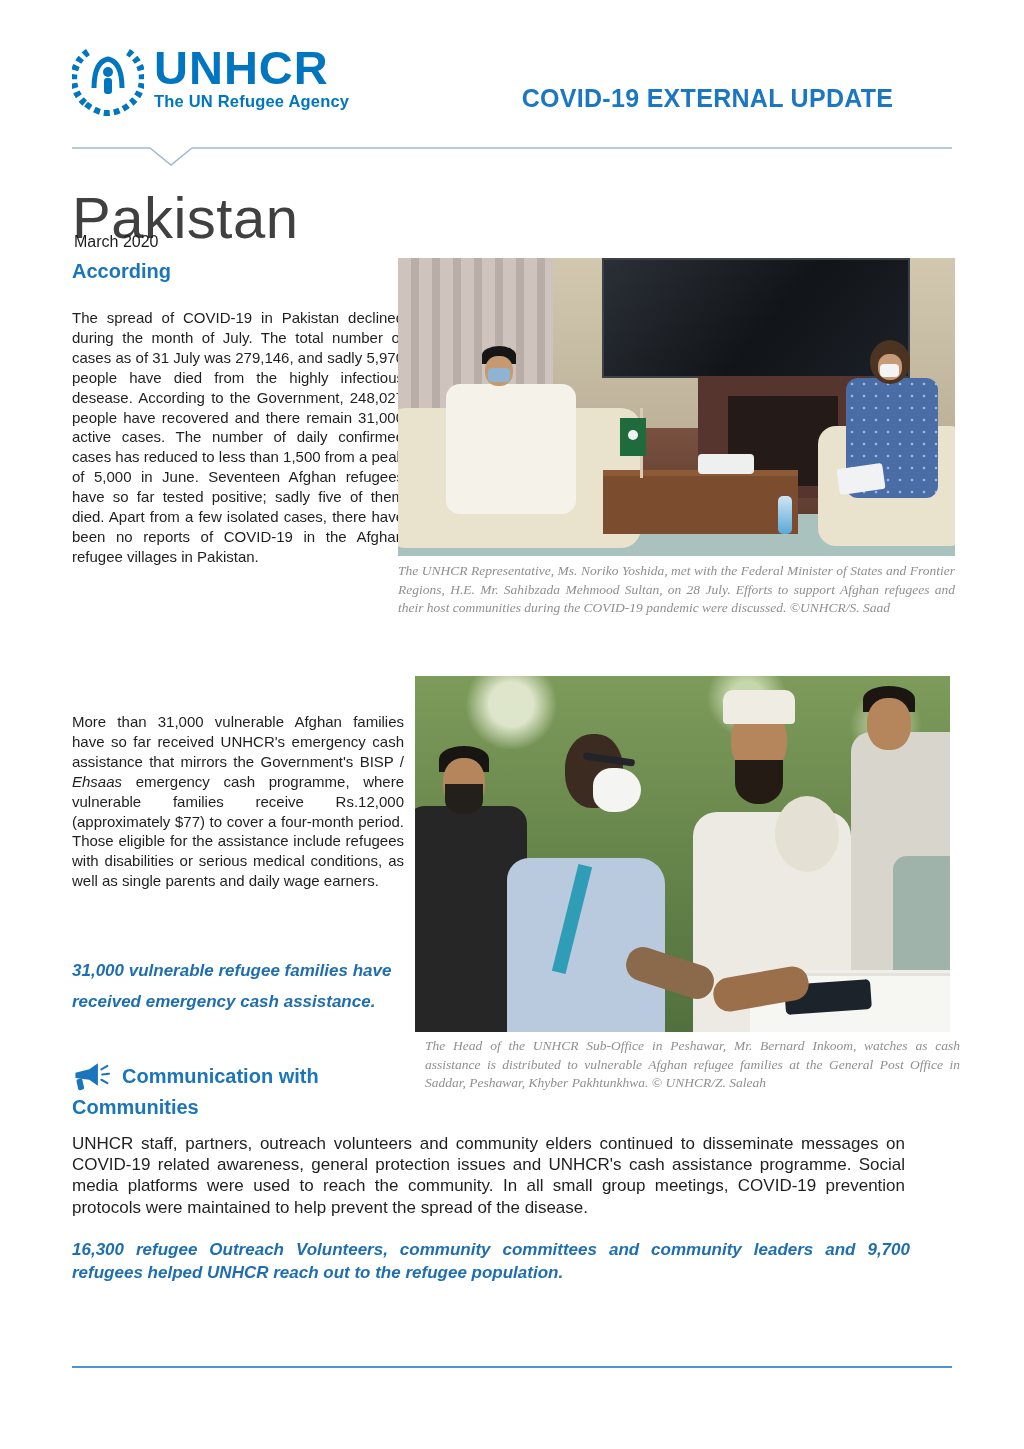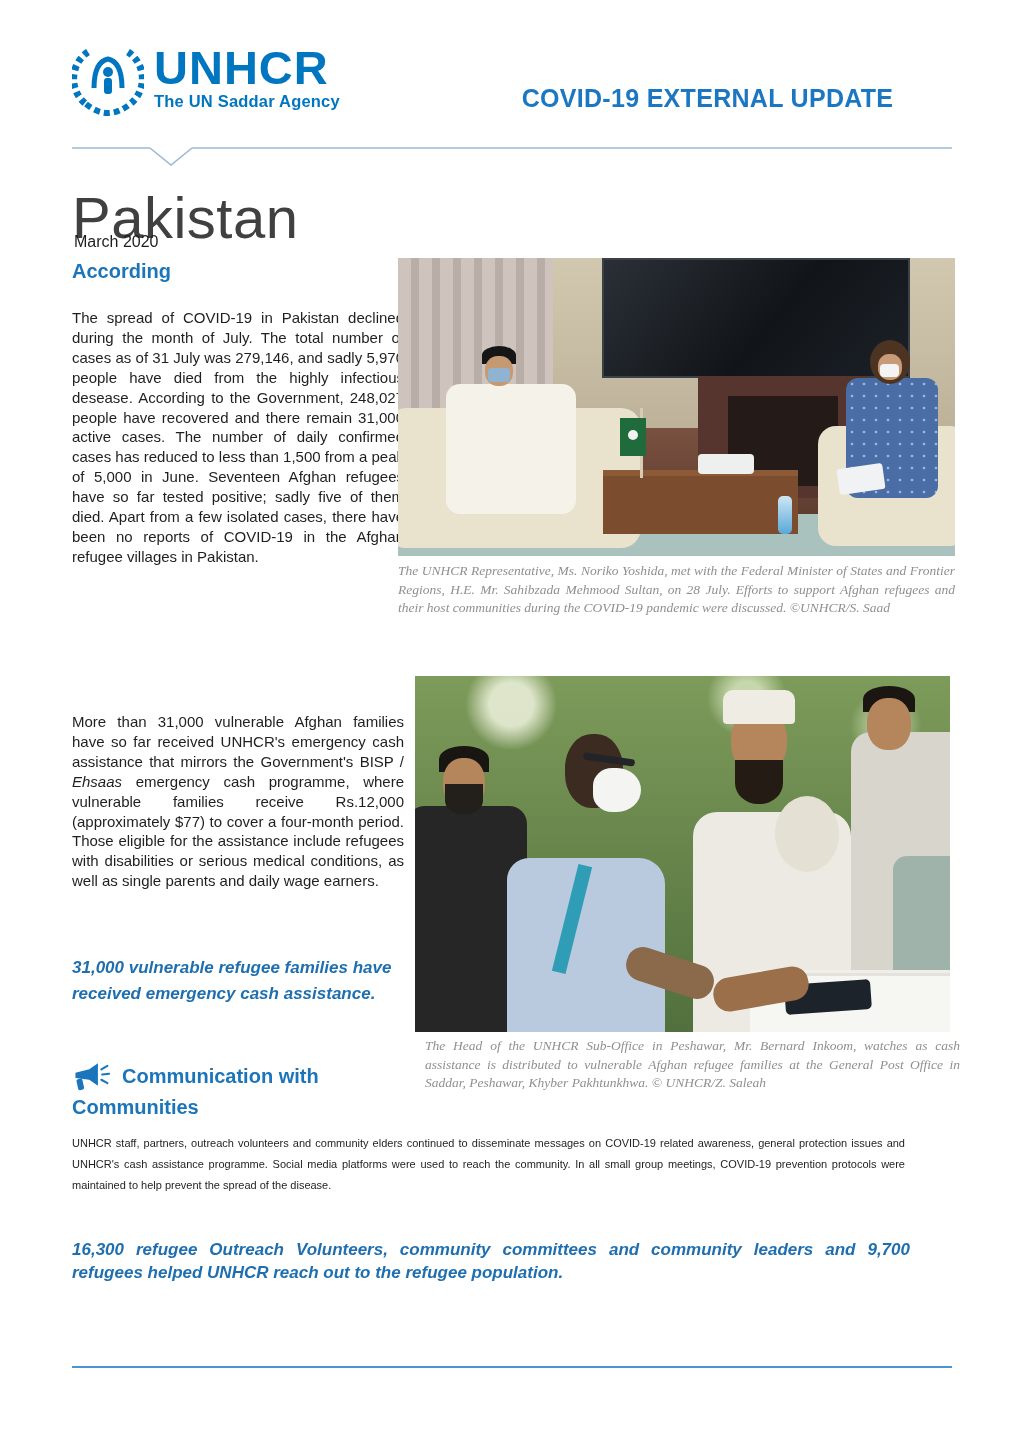--- a/index.html
+++ b/index.html
@@ -27,30 +27,30 @@
   
   .col-body { position:absolute; width:332px; text-align:justify; font-size:15px; line-height:19.9px; color:#1f1f1f; }
   .overview-body { left:72px; top:308px; }
   .sp-body { left:72px; top:712px; }
 
   .caption { position:absolute; font-style:italic; font-size:13.5px; line-height:18.6px; color:#8f8f8f; text-align:justify;font-family:Liberation Serif, serif; }
   .caption-1 { left:398px; top:562px; width:557px; }
   .caption-2 { left:415px; top:1037px; width:535px;margin-left:10px; }
 
   .callout { font-weight:bold; font-style:italic; color:#1F6FB0; }
-  .callout-1 { position:absolute; left:72px; top:955px; width:332px; font-size:17px; line-height:26px; }
+  .callout-1 { position:absolute; left:72px; top:955px; width:332px; font-size:17px; line-height:31px; }
   .callout-2 { position:absolute; left:72px; top:1238px; width:838px; font-size:17px; line-height:23px; text-align:justify; }
 
   .h-social { position:absolute; left:72px; top:644px; width:340px; line-height:26px; }
   .h-social svg { vertical-align:middle; margin-right:10px; }
   .h-comm { position:absolute; left:72px; top:1062px; width:336px; line-height:27px; }
   .h-comm svg { vertical-align:middle; margin-right:12px; }
 
   .comm-body { position:absolute; left:72px; top:1133px; width:833px; text-align:justify;
-               font-size:11px; line-height:21.2px; color:#1f1f1f; }
+               font-size:17px; line-height:21.2px; color:#1f1f1f; }
 
   
   .footer-line { position:absolute; left:72px; top:1366px; width:880px; height:2px; background:#4E94CF; }
   .footer-url { position:absolute; left:72px; top:1376px; font-size:15.5px; color:#701a75; text-decoration:none; }
   .footer-page { position:absolute; left:941px; top:1379px; font-size:12px; color:#2F87D2; }
 
   
   .photo1 { position:absolute; left:398px; top:258px; width:557px; height:298px; overflow:hidden; background:#c9bfa7; }
   .photo1 .wall { position:absolute; left:0; top:0; width:100%; height:175px;
                   background:linear-gradient(#d2c8b0,#bdb299); }
@@ -126,21 +126,21 @@
         <path d="M14,62 Q36,80 58,62" stroke-width="6" stroke-dasharray="6 4"></path>
         <path d="M22,46 Q22,20 36,17 Q50,20 50,46" stroke-width="5"></path>
       </g>
       <g fill="#0076C0">
         <circle cx="36" cy="30" r="5"></circle>
         <rect x="32" y="36" width="8" height="16" rx="3"></rect>
       </g>
     </svg>
     <div class="logo-text">
       <div class="logo-org">UNHCR</div>
-      <div class="logo-tagline">The UN Saddar Agency</div>
+      <div class="logo-tagline">The UN Refugee Agency</div>
     </div>
   </div>
 
   <div class="update-title">COVID-19 EXTERNAL UPDATE</div>
 
   <svg class="divider-svg" viewBox="0 0 1024 34">
     <g stroke="#9DB8D2" stroke-width="1.6" fill="none">
       <line x1="72" y1="10" x2="150" y2="10"></line>
       <polyline points="150,10 171,27 192,10"></polyline>
       <line x1="192" y1="10" x2="952" y2="10"></line>

